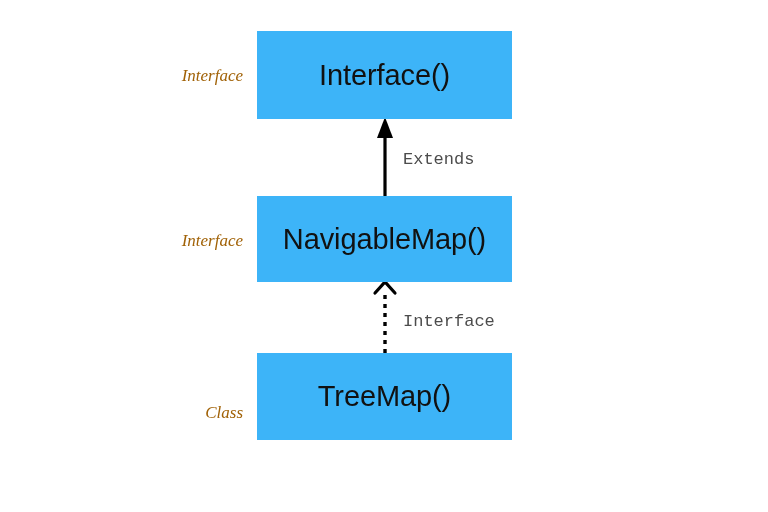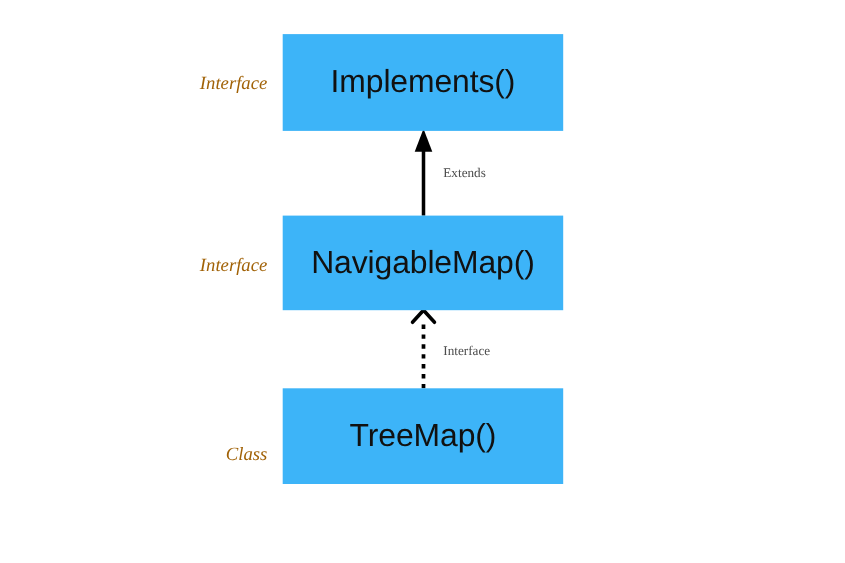--- a/index.html
+++ b/index.html
@@ -68,22 +68,22 @@
     top: 0;
     width: 768px;
     height: 512px;
     pointer-events: none;
   }
 
   
   .rel-label {
     position: absolute;
     left: 403px;
-    font-family: Liberation Serif, serif;
-    font-size: 12px;
+    font-family: Liberation Mono, monospace;
+    font-size: 17px;
     color: #4c4c4c;
     white-space: nowrap;
     line-height: 1;
   }
   #rel-label-extends    { top: 151px; }
   #rel-label-implements { top: 313px; }
 </style>
 </head>
 <body>
 
@@ -102,21 +102,21 @@
     </g>
   </svg>
 
   <div class="stereotype" id="stereotype-sortedmap">Interface</div>
 
   <div class="stereotype" id="stereotype-navigablemap">Interface</div>
 
   <div class="stereotype" id="stereotype-treemap">Class</div>
 
   <div class="node-box" id="box-sortedmap">
-    <span class="node-label">Implements()</span>
+    <span class="node-label">Interface()</span>
   </div>
 
   <div class="node-box" id="box-navigablemap">
     <span class="node-label">NavigableMap()</span>
   </div>
 
   <div class="node-box" id="box-treemap">
     <span class="node-label">TreeMap()</span>
   </div>
 

